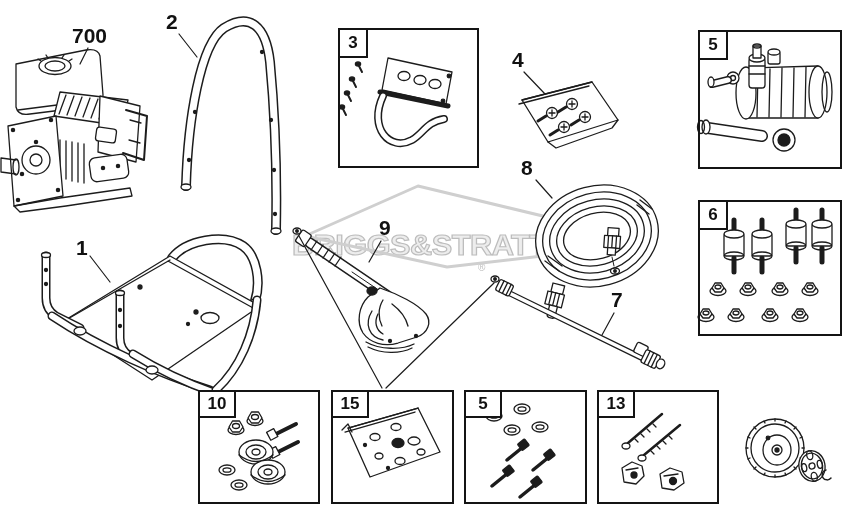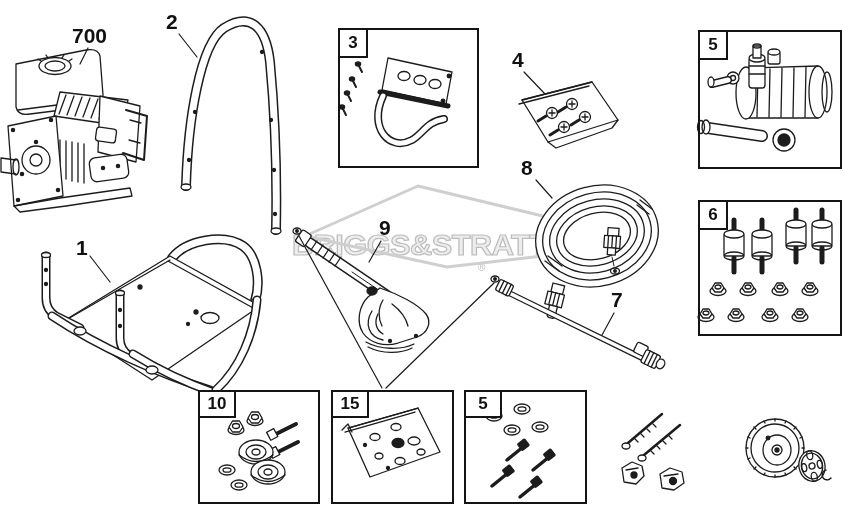--- a/index.html
+++ b/index.html
@@ -422,20 +422,23 @@
     </div>
   <div class="pbox" style="left:198px;top:390px;width:118px;height:110px">
     <div class="plate w2">10</div>
     </div>
   <div class="pbox" style="left:331px;top:390px;width:119px;height:110px">
     <div class="plate w2">15</div>
     </div>
   <div class="pbox" style="left:464px;top:390px;width:119px;height:110px">
     <div class="plate w2">5</div>
     </div>
+  <div class="pbox" style="left:597px;top:390px;width:118px;height:110px">
+    <div class="plate w2">13</div>
+    </div>
 
   <div class="callout" style="left:72px;top:25px">700</div>
   <div class="callout" style="left:166px;top:11px">2</div>
   <div class="callout" style="left:76px;top:237px">1</div>
   <div class="callout" style="left:512px;top:49px">4</div>
   <div class="callout" style="left:521px;top:157px">8</div>
   <div class="callout" style="left:379px;top:217px">9</div>
   <div class="callout" style="left:611px;top:289px">7</div>
 
 </div>

